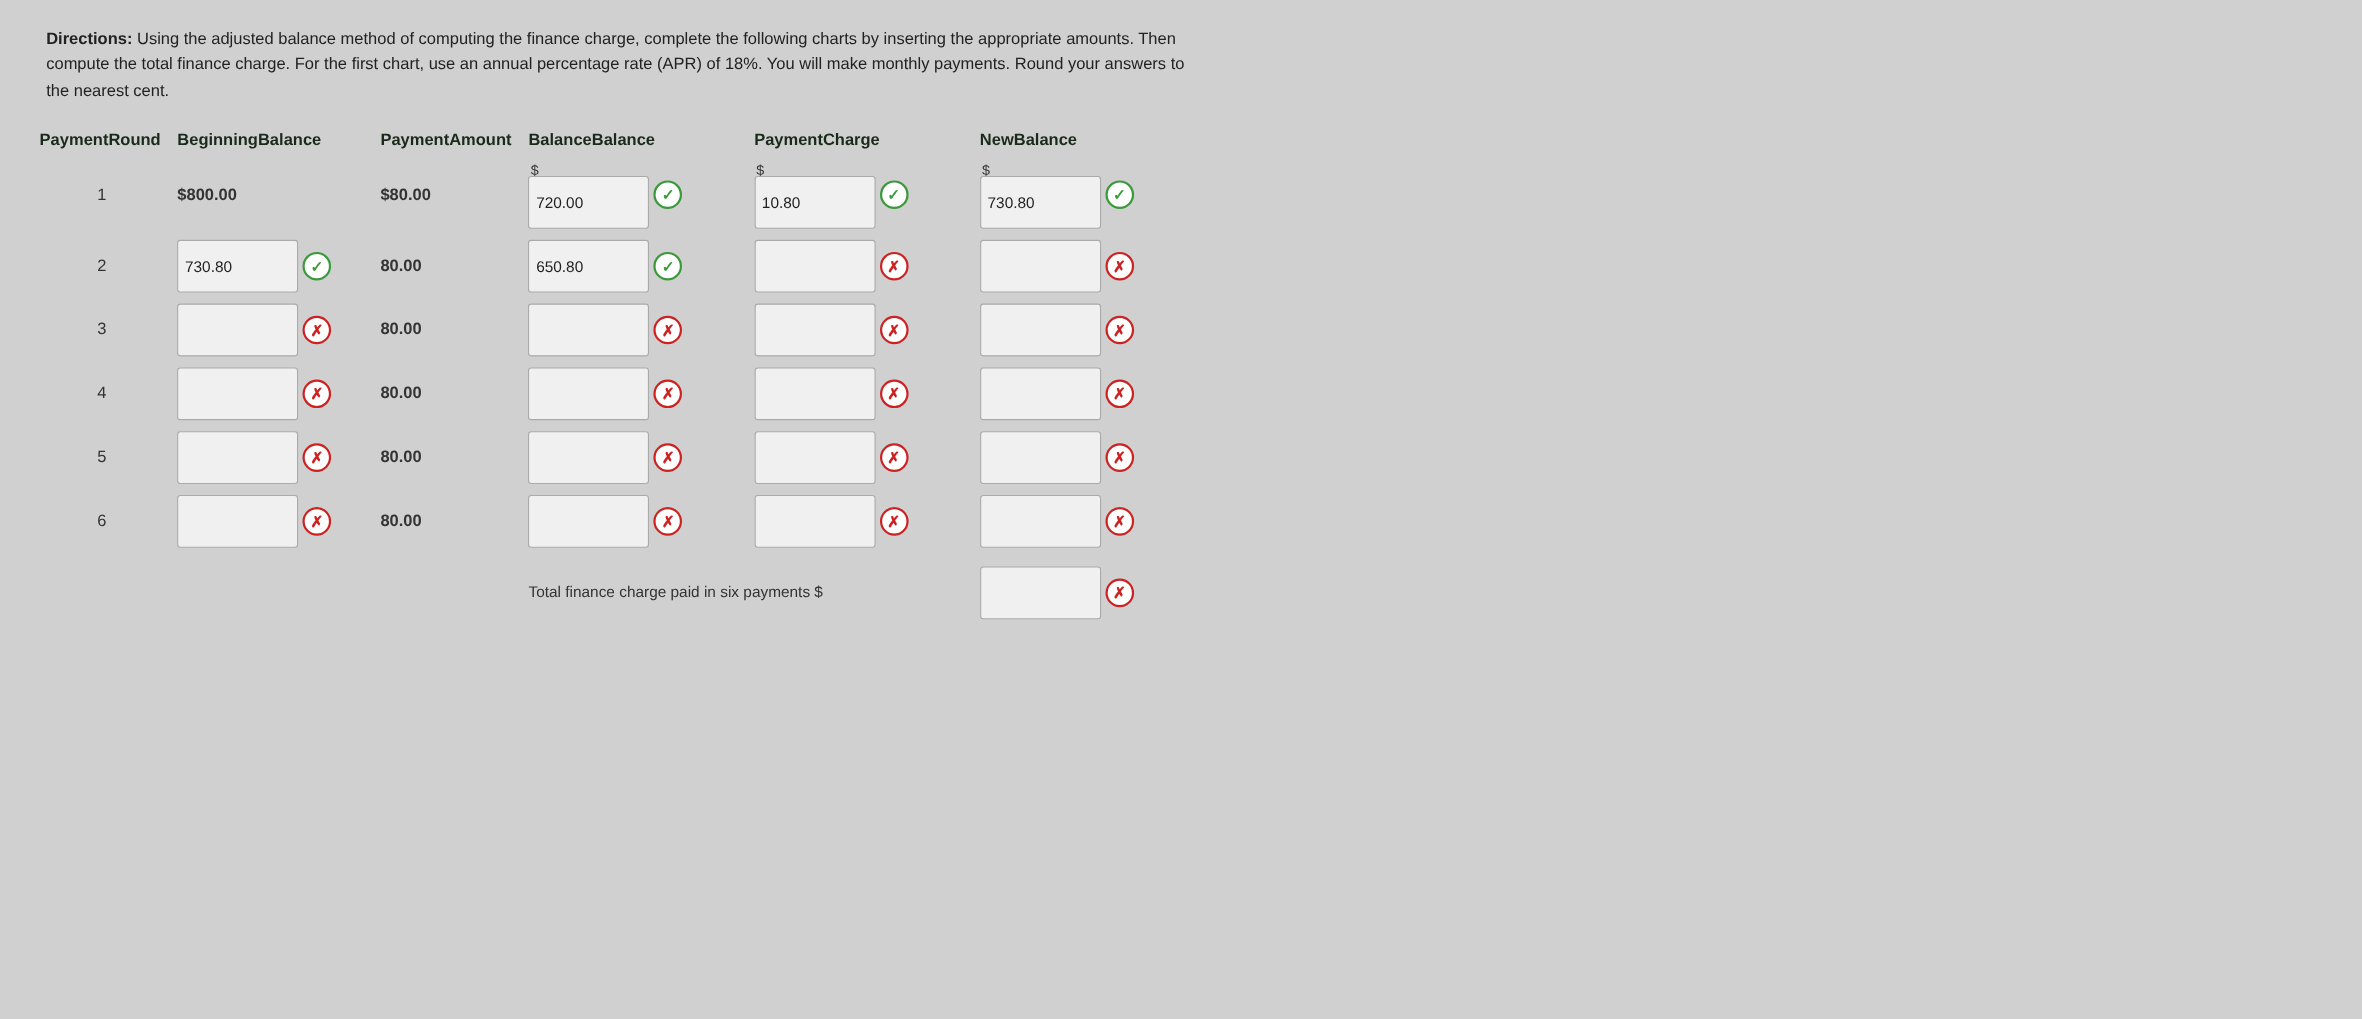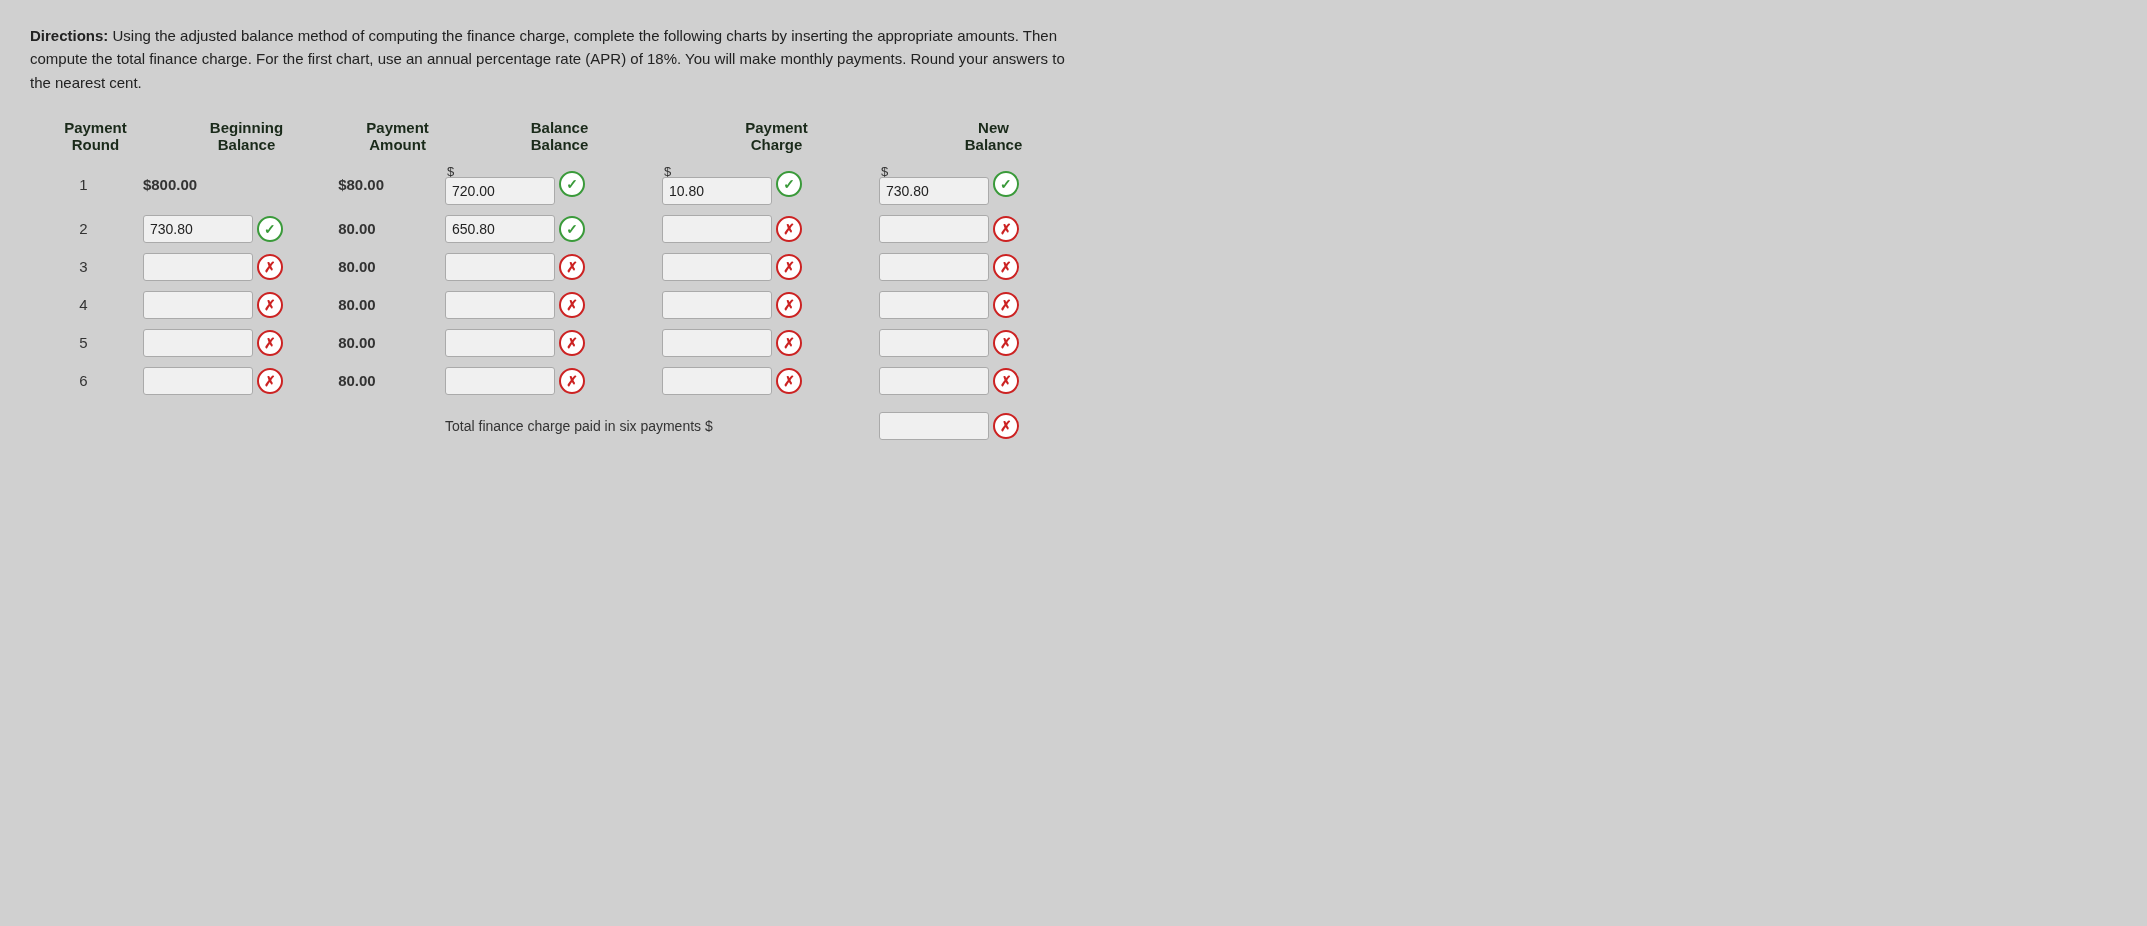--- a/index.html
+++ b/index.html
@@ -9,20 +9,21 @@
       font-size: 15px;
       color: #222;
       padding: 24px 30px;
       min-width: 900px;
     }
     .directions {
       font-size: 15px;
       line-height: 1.55;
       margin-bottom: 22px;
       max-width: 1050px;
+      margin-left: 12px;
     }
     .directions strong {
       font-weight: bold;
     }
     table {
       border-collapse: separate;
       border-spacing: 0;
       width: 100%;
       max-width: 1060px;
     }
@@ -58,21 +59,21 @@
     }
     .input-cell {
       display: flex;
       align-items: center;
       gap: 4px;
     }
     input[type="text"] {
       border: 1px solid #aaa;
       background: #f0f0f0;
       border-radius: 3px;
-      padding: 5px 6px;
+      padding: 15px 6px;
       font-size: 14px;
       width: 110px;
       color: #222;
       outline: none;
     }
     .icon-check {
       display: inline-flex;
       align-items: center;
       justify-content: center;
       width: 26px;
@@ -94,22 +95,21 @@
       border-radius: 50%;
       border: 2.5px solid #cc2222;
       background: white;
       color: #cc2222;
       font-size: 14px;
       font-weight: bold;
       flex-shrink: 0;
     }
     .header-two-line {
       display: flex;
-      flex-direction: column;
-      margin-left: 24px;
+      flex-direction: row;
     }
     .total-row td {
       padding-top: 12px;
       vertical-align: middle;
       margin-left: 16px;
     }
     .total-label {
       font-size: 14px;
       color: #333;
       white-space: nowrap;

